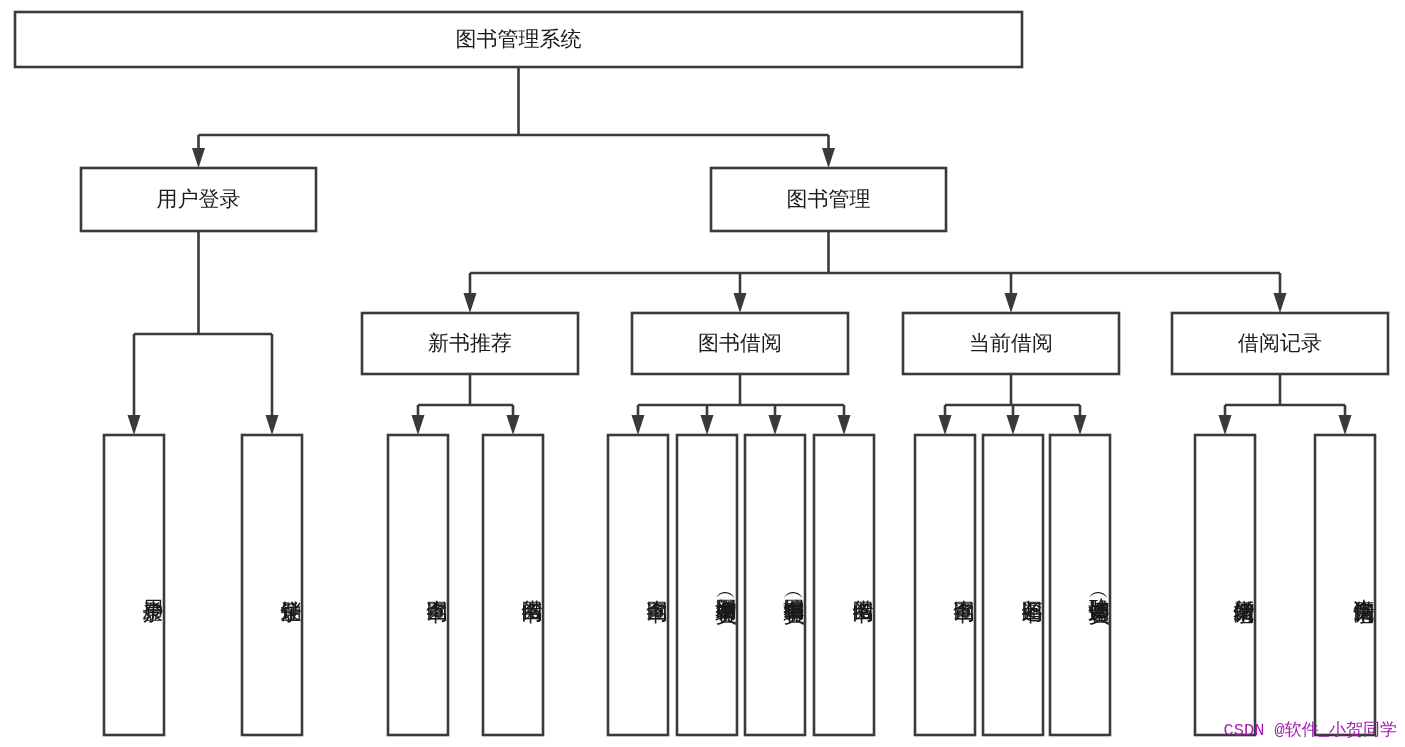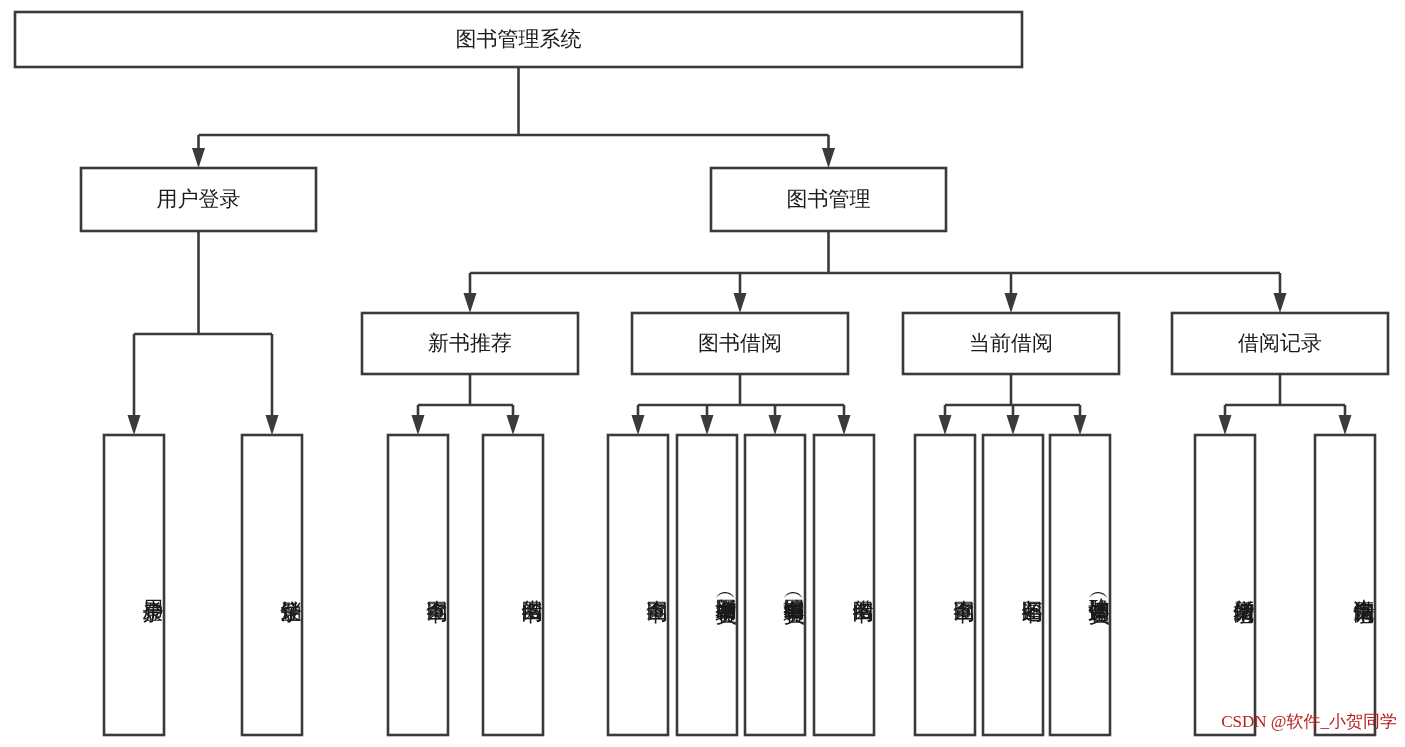--- a/index.html
+++ b/index.html
@@ -61,24 +61,24 @@
     font-size: 21px;
     line-height: 1.06;
     color: #1a1a1a;
     letter-spacing: 1px;
     white-space: nowrap;
     pointer-events: none;
   }
   .watermark {
     position: absolute;
     right: 8px;
-    bottom: 14px;
-    font-family: Liberation Serif, serif;
+    bottom: 6px;
+    font-family: Liberation Mono, monospace;
     font-size: 17px;
-    color: #b91c1c;
+    color: #a21caf;
     white-space: nowrap;
   }
 </style>
 </head>
 <body>
 
 <div id="diagram-root">
 
   <svg id="diagram-svg" viewBox="0 0 1405 747">
     <defs>

